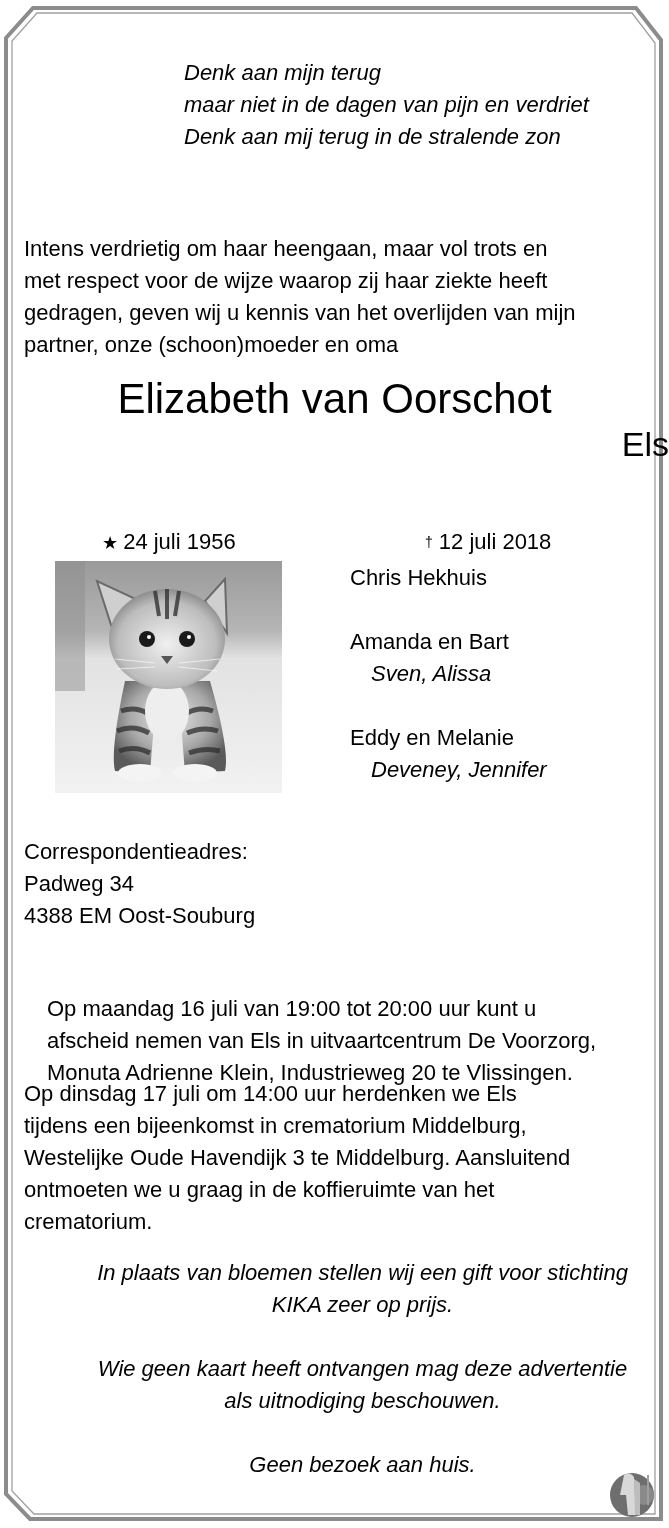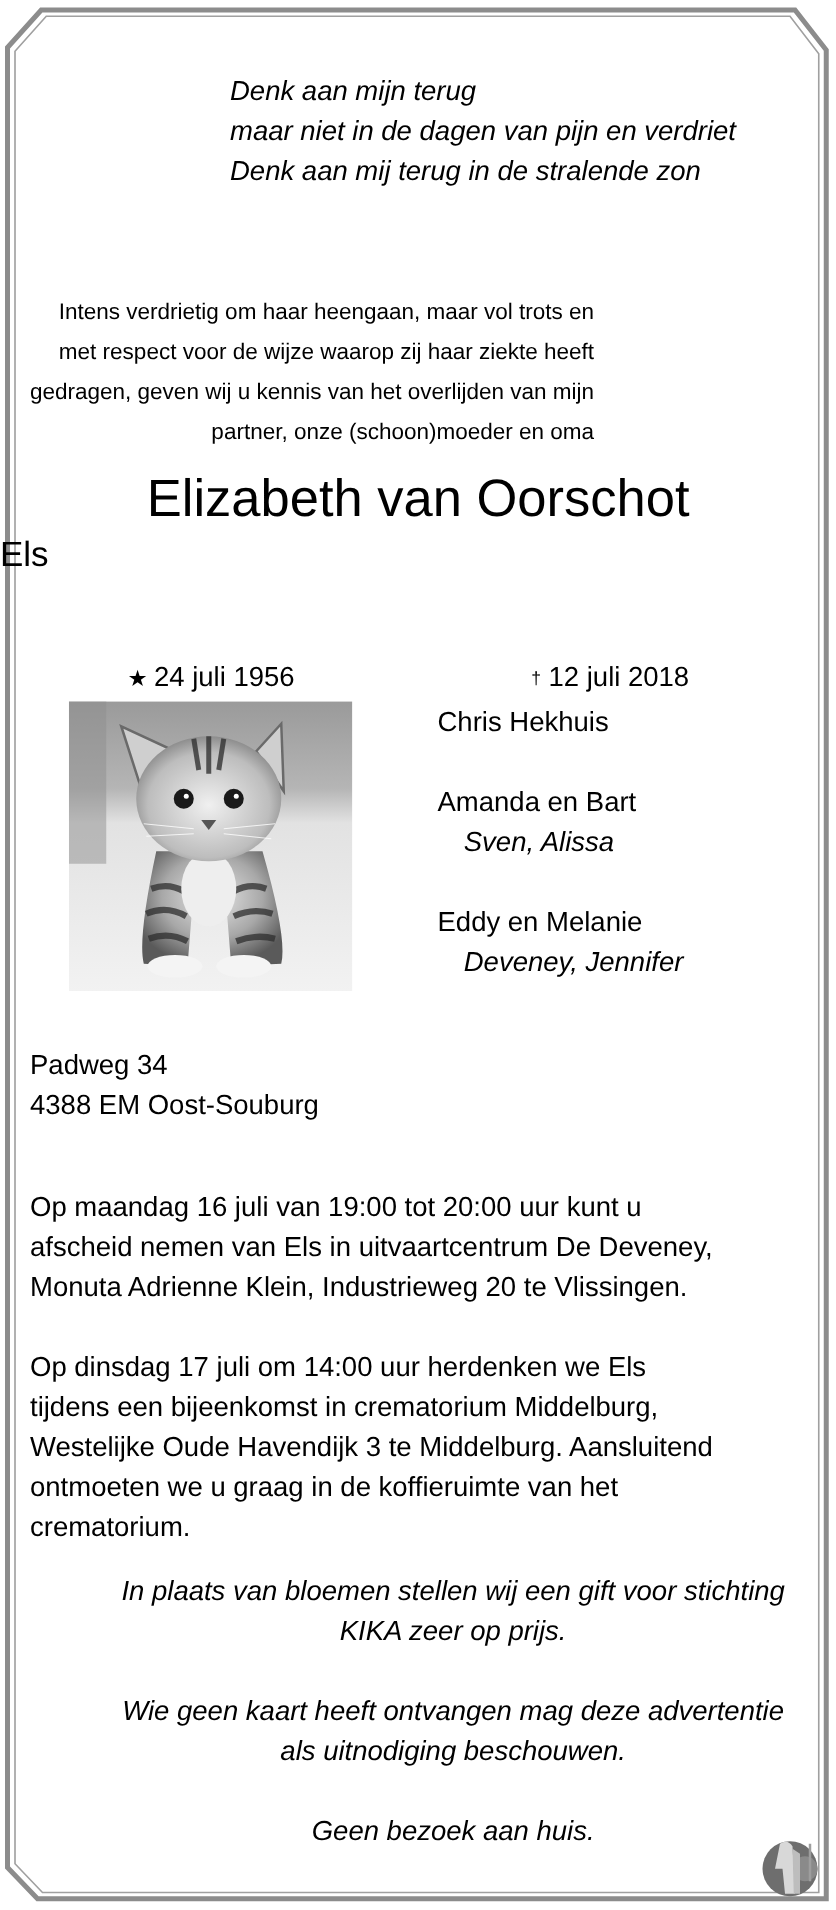--- a/index.html
+++ b/index.html
@@ -2,39 +2,39 @@
 <html><head>
 <meta charset="utf-8">
 <style>
   html, body { margin: 0; padding: 0; background: #ffffff; }
   body { width: 669px; height: 1528px; position: relative; overflow: hidden;
          font-family: "Liberation Sans", sans-serif; color: #000; }
   .frame { position: absolute; left: 0; top: 0; width: 669px; height: 1528px; }
   .abs { position: absolute; white-space: nowrap; }
   .poem { left: 184px; top: 57px; font-style: italic; font-size: 22px; line-height: 32px; }
   .poem div { height: 32px; }
-  .intro { left: 24px; top: 233px; font-size: 18px; line-height: 32px; text-align: right; }
+  .intro { left: 24px; top: 233px; font-size: 22px; line-height: 32px; }
   .intro div { height: 32px; }
   .name { left: 0; width: 669px; top: 372px; text-align: center; font-size: 42px; line-height: 54px; }
-  .nick { left: 0; width: 669px; top: 426px; text-align: left; font-size: 28px; line-height: 36px; }
+  .nick { left: 0; width: 669px; top: 426px; text-align: right; font-size: 34px; line-height: 36px; }
   .dates { top: 483px; font-size: 22px; line-height: 30px; margin-top: 44px; }
   .birth { left: 102px; }
   .death { left: 425px; }
   .symbol { font-size: 18px; margin-right: 5px; }
   .death .symbol { font-size: 14px; vertical-align: 2px; margin-right: 6px; }
   .photo { position: absolute; left: 55px; top: 561px; width: 227px; height: 232px; overflow: hidden; }
   .family { left: 350px; top: 562px; font-size: 22px; line-height: 32px; }
   .family .row { height: 32px; }
   .family .kids { font-style: italic; padding-left: 21px; }
   .family .gap { height: 32px; }
   .address { left: 24px; top: 836px; font-size: 22px; line-height: 32px; }
   .address div { height: 32px; }
   .para { left: 24px; font-size: 22px; line-height: 32px; }
   .para div { height: 32px; }
-  .farewell { top: 950px; }
+  .farewell { top: 993px; margin-left: 23px; }
   .service { top: 1078px; }
   .closing { left: 0; width: 669px; text-align: center; font-style: italic; font-size: 22px; line-height: 32px; padding-left: 28px; }
   .closing div { height: 32px; }
   .flowers { top: 1257px; }
   .invitation { top: 1353px; }
   .novisit { top: 1449px; }
   .logo { position: absolute; left: 608px; top: 1465px; width: 56px; height: 56px; }
 </style>
 </head>
 <body>
@@ -137,27 +137,28 @@
   <div class="row">Chris Hekhuis</div>
   <div class="gap"></div>
   <div class="row">Amanda en Bart</div>
   <div class="row kids">Sven, Alissa</div>
   <div class="gap"></div>
   <div class="row">Eddy en Melanie</div>
   <div class="row kids">Deveney, Jennifer</div>
 </div>
 
 <div class="abs address">
+  <div>Correspondentieadres:</div>
   <div>Padweg 34</div>
   <div>4388 EM Oost-Souburg</div>
 </div>
 
 <div class="abs para farewell">
   <div>Op maandag 16 juli van 19:00 tot 20:00 uur kunt u</div>
-  <div>afscheid nemen van Els in uitvaartcentrum De Deveney,</div>
+  <div>afscheid nemen van Els in uitvaartcentrum De Voorzorg,</div>
   <div>Monuta Adrienne Klein, Industrieweg 20 te Vlissingen.</div>
 </div>
 
 <div class="abs para service">
   <div>Op dinsdag 17 juli om 14:00 uur herdenken we Els</div>
   <div>tijdens een bijeenkomst in crematorium Middelburg,</div>
   <div>Westelijke Oude Havendijk 3 te Middelburg. Aansluitend</div>
   <div>ontmoeten we u graag in de koffieruimte van het</div>
   <div>crematorium.</div>
 </div>

